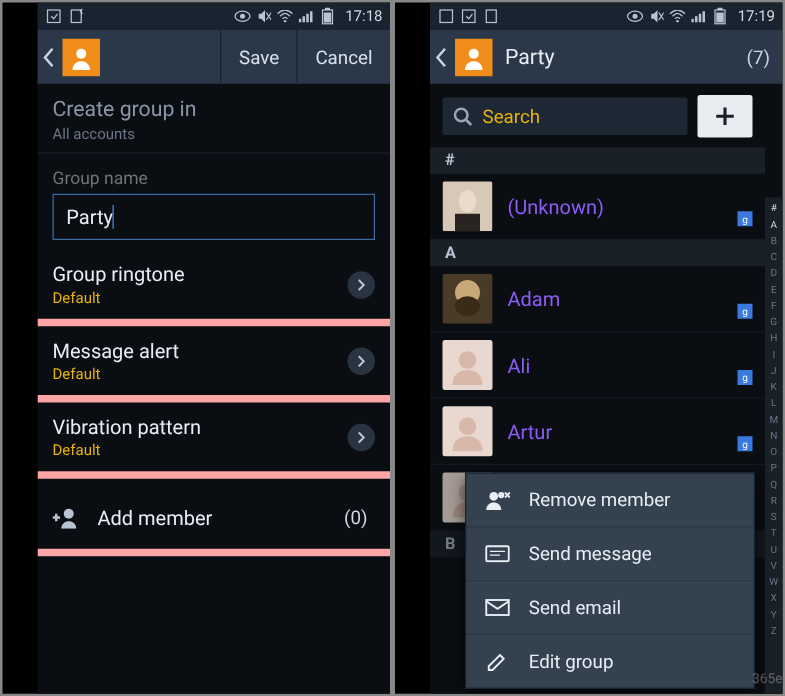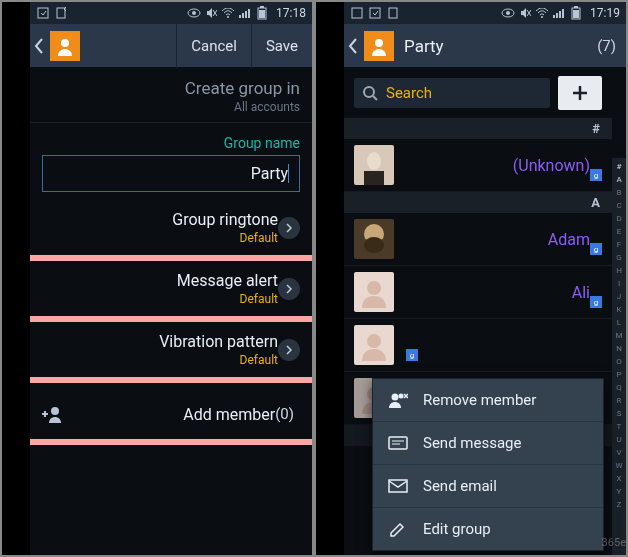--- a/index.html
+++ b/index.html
@@ -16,24 +16,24 @@
 
 .actionbar { height: 44px; background: #2a3849; display: flex; align-items: center; padding: 0; color: #e8eef5; border-bottom: 1px solid #0a0f16; }
 .back-btn { width: 18px; height: 44px; display: flex; align-items: center; justify-content: center; }
 .contact-icon { width: 30px; height: 30px; background: #f08c1a; display: flex; align-items: center; justify-content: center; margin-left: 2px; }
 .actionbar .title { font-size: 17px; margin-left: 10px; font-weight: 400; color: #e8eef5; }
 .actionbar .spacer { flex: 1; }
 .actionbar .action { padding: 0 14px; height: 44px; display: flex; align-items: center; font-size: 15px; border-left: 1px solid #1a2330; color: #d8e2ec; }
 .actionbar .count { margin-right: 10px; color: #c8d4e0; font-size: 15px; }
 
 
-.content { flex: 1; background: #0a0d12; overflow: hidden; position: relative; text-align: right; }
+.content { flex: 1; background: #0a0d12; overflow: hidden; position: relative; }
 .section-title { color: #8a96a8; font-size: 17px; padding: 10px 12px 2px; }
 .section-sub { color: #6a7688; font-size: 12px; padding: 0 12px 8px; }
-.field-label { color: #14b8a6; font-size: 14px; padding: 8px 12px 4px; }
+.field-label { color: #737373; font-size: 14px; padding: 8px 12px 4px; }
 .text-input { margin: 0 12px 8px; border: 1px solid #3a6aa0; background: #0a0d12; color: #e8eef5; font-size: 16px; padding: 8px 10px; width: calc(100% - 24px); }
 .cursor { border-right: 1px solid #4a8ad0; animation: blink 1s infinite; }
 @keyframes blink { 50% { border-color: transparent; } }
 
 .list-item { display: flex; align-items: center; padding: 10px 12px; border-bottom: 6px solid #fca5a5; min-height: 56px; }
 .list-item .texts { flex: 1; }
 .list-item .primary { color: #e8eef5; font-size: 16px; }
 .list-item .secondary { color: #eab308; font-size: 12px; margin-top: 2px; }
 .chevron { width: 22px; height: 22px; border-radius: 50%; background: #2a3440; display: flex; align-items: center; justify-content: center; color: #b0bccc; font-size: 11px; }
 .item-count { color: #d0d8e4; font-size: 15px; margin-right: 6px; }
@@ -132,22 +132,22 @@
           <path d="M8 1L2 8l6 7" stroke="#c8d4e0" stroke-width="2" fill="none"></path>
         </svg>
     </div>
     <div class="contact-icon">
       <svg width="20" height="20" viewBox="0 0 20 20">
           <circle cx="10" cy="7" r="4" fill="#fff"></circle>
           <path d="M3 20c0-5 4-7 7-7s7 2 7 7" fill="#fff"></path>
         </svg>
     </div>
     <div class="spacer"></div>
+    <div class="action">Save</div>
     <div class="action">Cancel</div>
-    <div class="action">Save</div>
   </div>
 
   <div class="content">
     <div class="section-title">Create group in</div>
     <div class="section-sub">All accounts</div>
     <div style="border-bottom:1px solid #1a2028;margin-bottom:4px"></div>
 
     <div class="field-label">Group name</div>
     <div class="text-input"><span>Party</span><span class="cursor"></span></div>
 
@@ -328,20 +328,21 @@
       <div class="name">Ali</div>
       <div class="g-badge">g</div>
     </div>
     <div class="contact">
       <div class="avatar">
           <svg width="32" height="32" viewBox="0 0 32 32">
             <circle cx="16" cy="12" r="7" fill="#d8b8a8"></circle>
             <path d="M4 32c0-8 5-12 12-12s12 4 12 12" fill="#d8b8a8"></path>
           </svg>
         </div>
+      <div class="name">Artur</div>
       <div class="g-badge">g</div>
     </div>
     <div class="contact" style="opacity:0.7">
       <div class="avatar">
           <svg width="32" height="32" viewBox="0 0 32 32">
             <circle cx="16" cy="12" r="7" fill="#d8b8a8"></circle>
             <path d="M4 32c0-8 5-12 12-12s12 4 12 12" fill="#d8b8a8"></path>
           </svg>
         </div>
       <div class="name" style="opacity:0.4"></div>

